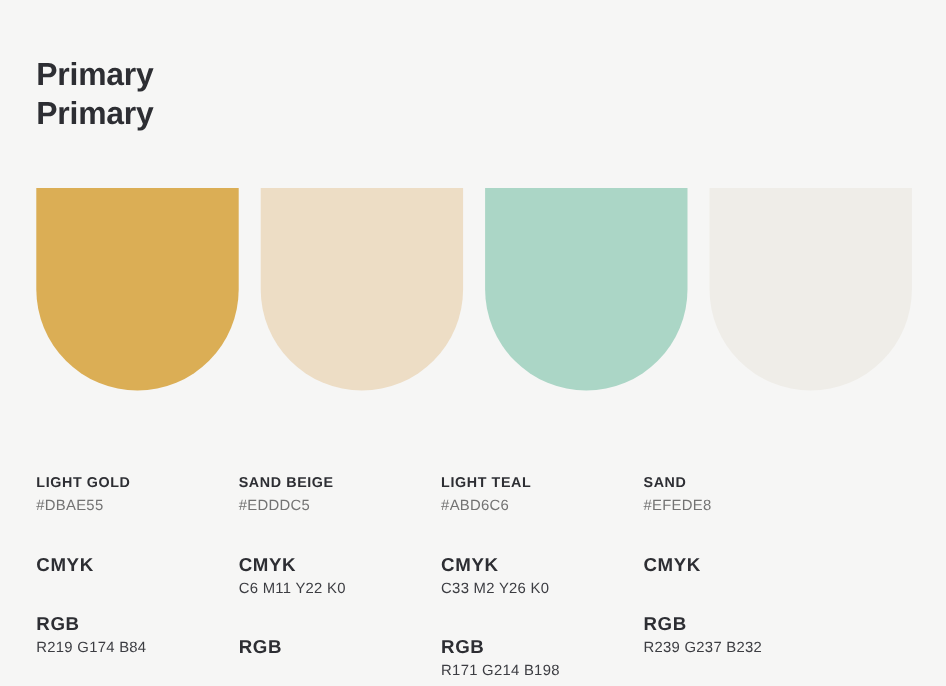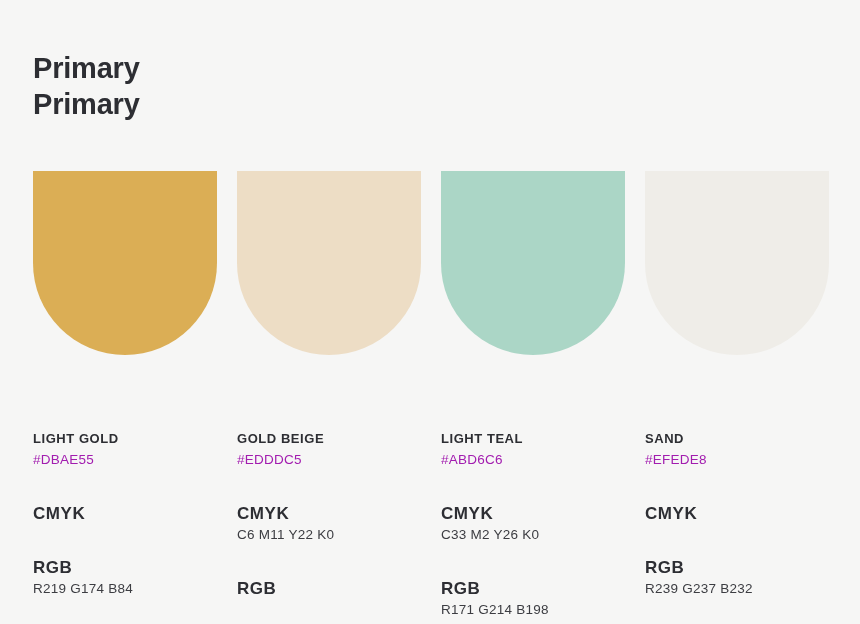--- a/index.html
+++ b/index.html
@@ -54,40 +54,39 @@
     border-radius: 0 0 92px 92px;
   }
 
   
   .info-row {
     position: absolute;
     left: 33px;
     top: 428px;
     width: 797px;
     display: flex;
-    gap: 20px;
   }
   .info-col {
     width: 184px;
   }
 
   .swatch-name {
     font-size: 13px;
     font-weight: bold;
     letter-spacing: 0.55px;
     line-height: 21px;
     color: #2D2E33;
     white-space: nowrap;
   }
   .swatch-hex {
     font-size: 13.5px;
     font-weight: normal;
     letter-spacing: 0.25px;
     line-height: 21px;
-    color: #a21caf;
+    color: #737373;
     white-space: nowrap;
   }
 
   .spec-group {
     margin-top: 33px;
   }
   .spec-label {
     font-size: 17px;
     font-weight: bold;
     letter-spacing: 0.55px;
@@ -129,21 +128,21 @@
       <div class="spec-group">
         <div class="spec-label">CMYK</div>
       </div>
       <div class="spec-group">
         <div class="spec-label">RGB</div>
         <div class="spec-value">R219 G174 B84</div>
       </div>
     </div>
 
     <div class="info-col">
-      <div class="swatch-name">GOLD BEIGE</div>
+      <div class="swatch-name">SAND BEIGE</div>
       <div class="swatch-hex">#EDDDC5</div>
       <div class="spec-group">
         <div class="spec-label">CMYK</div>
         <div class="spec-value">C6 M11 Y22 K0</div>
       </div>
       <div class="spec-group">
         <div class="spec-label">RGB</div>
       </div>
     </div>
 

